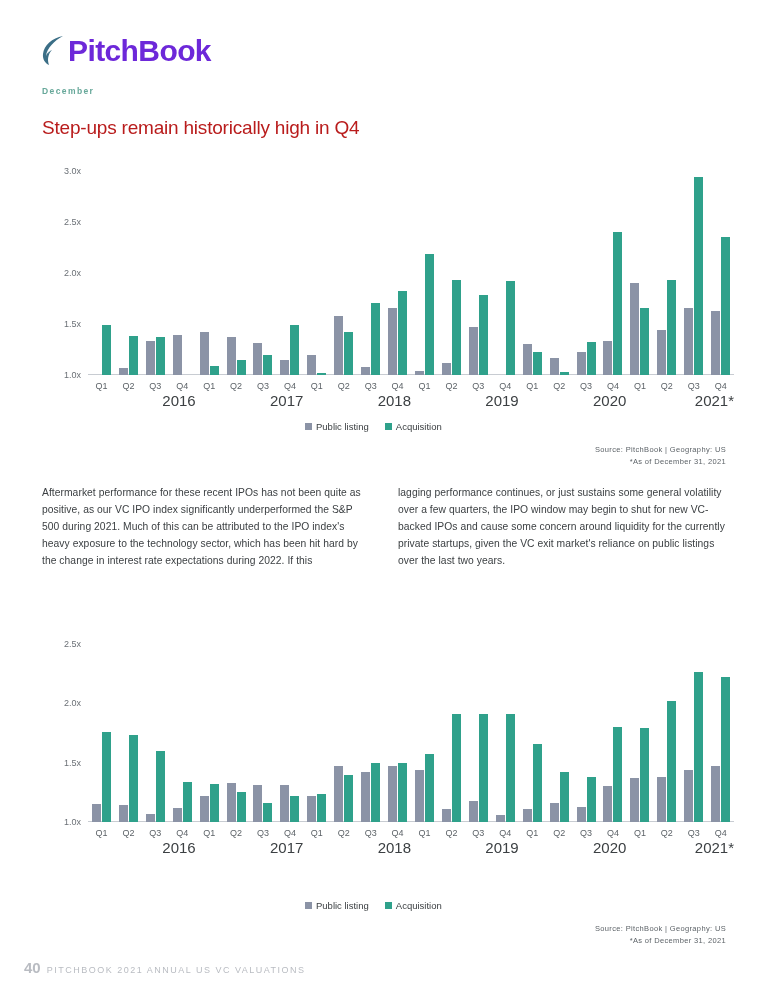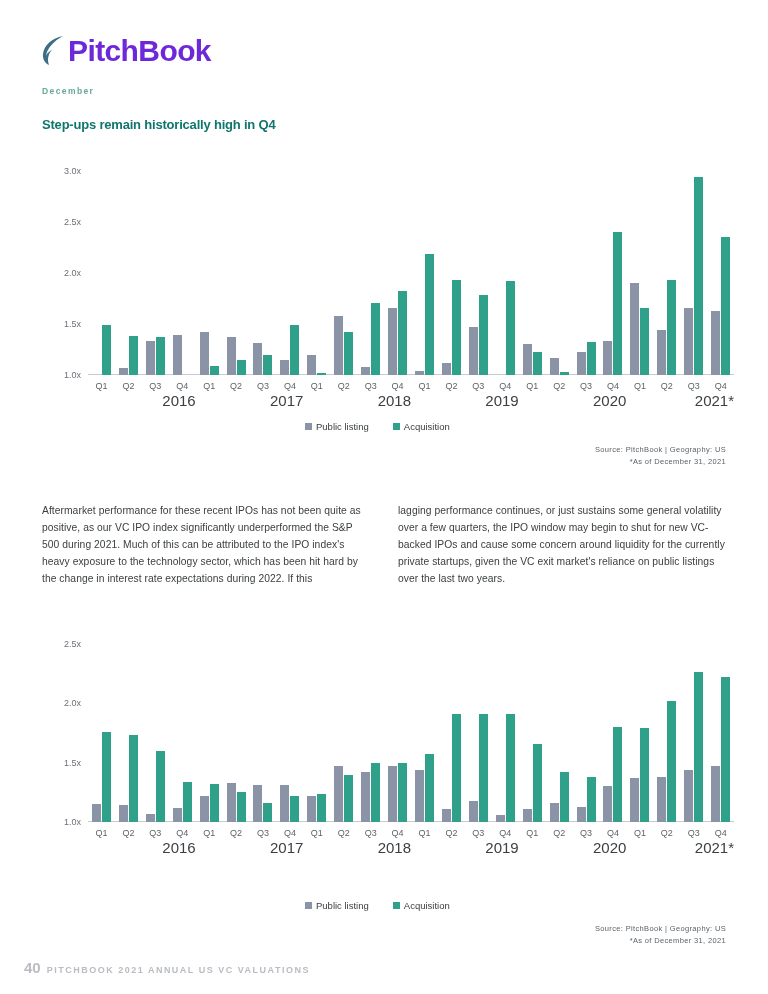--- a/index.html
+++ b/index.html
@@ -20,21 +20,21 @@
     color: #6d28d9;
   }
   .kicker {
     position: absolute; left: 42px; top: 86px;
     font-size: 8.5px; font-weight: bold; letter-spacing: 1.4px;
     color: #67a89a;
   }
 
   
   .sec-title {
-    font-size: 13px; font-weight: bold; color: #0f766e; letter-spacing: -0.2px;
+    font-size: 19px; font-weight: normal; color: #b91c1c; letter-spacing: -0.2px;
   }
   .sec-sub {
     font-size: 12px; font-style: italic; color: #3c4043; margin-top: 2px;
     letter-spacing: -0.1px;
   }
   #title1-wrap { position: absolute; left: 42px; top: 117px; }
   #title2-wrap { position: absolute; left: 42px; top: 598px; }
 
   
   .chart { position: absolute; }
@@ -74,55 +74,55 @@
     font-size: 9px; color: #5d6368;
   }
   .yearaxis {
     position: absolute; left: 48px; right: 6px; bottom: 2px;
     display: flex;
   }
   .yeargrp { text-align: right; font-size: 15px; color: #3c4043; }
 
   
   .legend {
-    position: absolute; display: flex; gap: 24px; align-items: center;
+    position: absolute; display: flex; gap: 16px; align-items: center;
     font-size: 9.5px; color: #3c4043;
   }
   #legend1 { left: 305px; top: 421px; }
   #legend2 { left: 305px; top: 900px; }
   .lg-item { display: flex; align-items: center; gap: 4px; }
   .lg-sw { width: 7px; height: 7px; display: inline-block; }
   .lg-sw.pub { background: #8b93a6; }
   .lg-sw.acq { background: #2fa18b; }
 
   
   .source {
     position: absolute; right: 42px; text-align: right;
     font-size: 7.5px; letter-spacing: 0.35px; color: #5d6368; line-height: 1.55;
   }
   #source1 { top: 444px; }
   #source2 { top: 923px; }
 
   
   .body-cols {
-    position: absolute; left: 42px; top: 503px; width: 684px;
+    position: absolute; left: 42px; top: 485px; width: 684px;
     display: flex; gap: 28px;
   }
   .body-col {
     flex: 1 1 0; font-size: 10.3px; line-height: 1.65;
     color: #3c4043; letter-spacing: 0.05px;
   }
 
   
   .footer {
     position: absolute; left: 24px; bottom: 18px;
     display: flex; align-items: baseline; gap: 6px; color: #b9bcc2;
   }
   .footer-num { font-size: 15px; font-weight: bold; }
-  .footer-txt { font-size: 9px; letter-spacing: 1.5px; font-weight: bold; }
+  .footer-txt { font-size: 9px; letter-spacing: 1.5px; }
 </style>
 </head>
 <body>
 
 <div class="page">
 
   <div class="brand">
     <svg class="brand-mark" viewBox="0 0 26 32">
       <path d="M23 1 C12 3 4 10 3 19 C2.4 24 5 28 9 30 C7 25 8 19 12 15 C9 16 7 18 6 21 C7 13 14 6 23 1 Z" fill="#3b6e86"></path>
       <path d="M23 1 C16 6 10 12 8 19 C11 13 16 8 23 1 Z" fill="#ffffff" opacity="0.85"></path>

